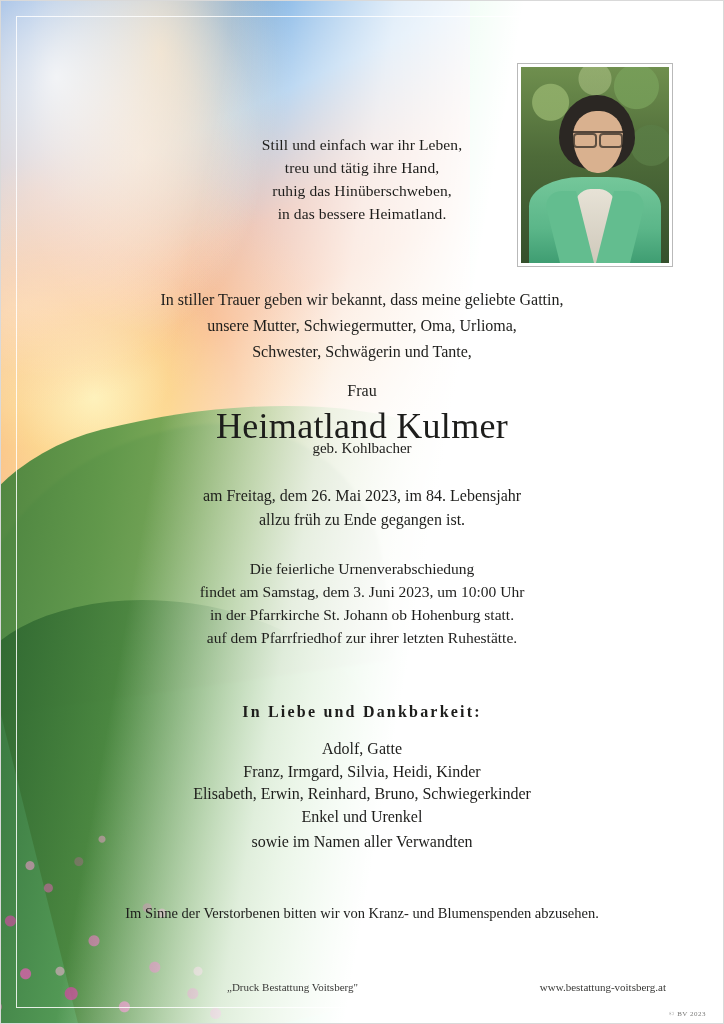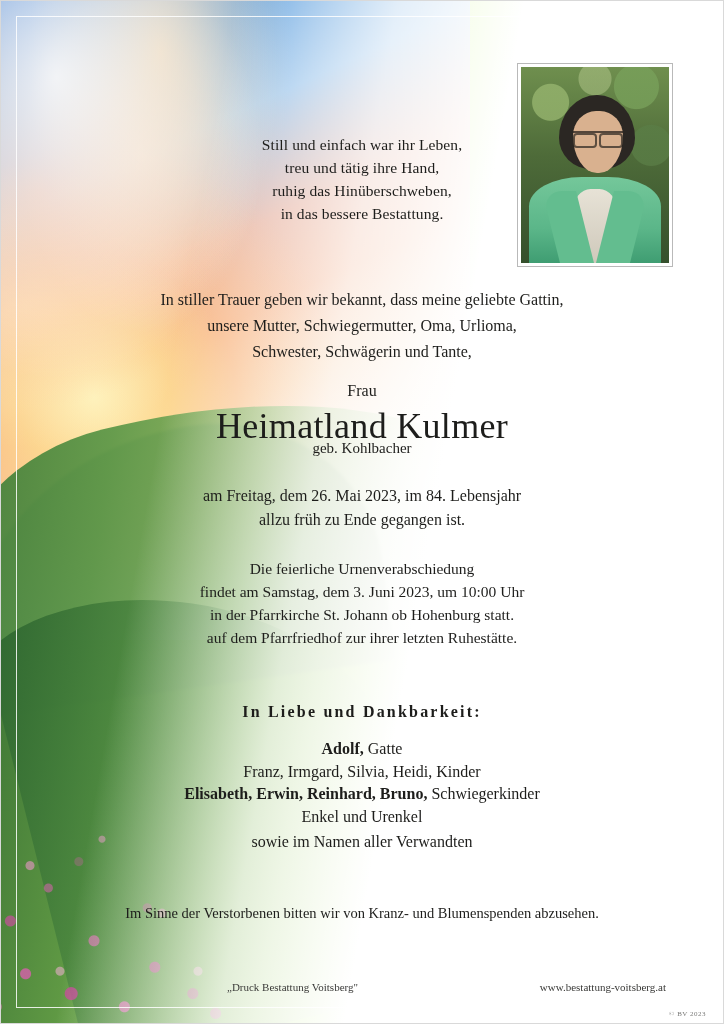--- a/index.html
+++ b/index.html
@@ -8,21 +8,21 @@
     background: #ffffff;
   }
   body {
     font-family: "Liberation Serif", serif;
   }
   .card {
     position: relative;
     width: 724px;
     height: 1024px;
     overflow: hidden;
-    background: #bef264;
+    background: #86efac;
   }
 
   
   .art {
     position: absolute;
     inset: 0;
     overflow: hidden;
   }
   
   .sky {
@@ -217,21 +217,21 @@
   .maiden { top: 440px; font-size: 15px; }
 
   .dates { top: 484px; font-size: 16px; line-height: 24px; text-align: center; }
 
   .ceremony { top: 557px; font-size: 15.5px; line-height: 23px; }
   .ceremony b { font-weight: normal; margin-top: 32px; }
 
   .thanks { top: 703px; font-size: 16px; letter-spacing: 2.2px; font-weight: bold; }
 
   .family { top: 738px; font-size: 16px; line-height: 22.5px; }
-  .family b { font-weight: bold; text-align: center; }
+  .family b { font-weight: normal; text-align: center; }
 
   .relatives { top: 833px; font-size: 16px; }
 
   .wish { top: 905px; font-size: 14.5px; }
 
   .footer-left {
     position: absolute;
     left: 227px; top: 981px;
     font-size: 11px;
     color: #3a3a38;
@@ -278,21 +278,21 @@
       <div class="collarR"></div>
       <div class="hair"></div>
       <div class="face"></div>
       <div class="glasses"></div>
     </div>
 
     <div class="block verse">
       <div>Still und einfach war ihr Leben,</div>
       <div>treu und tätig ihre Hand,</div>
       <div>ruhig das Hinüberschweben,</div>
-      <div>in das bessere Bestattung.</div>
+      <div>in das bessere Heimatland.</div>
     </div>
 
     <div class="block announce">
       <div>In stiller Trauer geben wir bekannt, dass meine geliebte Gattin,</div>
       <div>unsere Mutter, Schwiegermutter, Oma, Urlioma,</div>
       <div>Schwester, Schwägerin und Tante,</div>
     </div>
 
     <div class="block frau">Frau</div>
     <div class="block name">Heimatland Kulmer</div>

